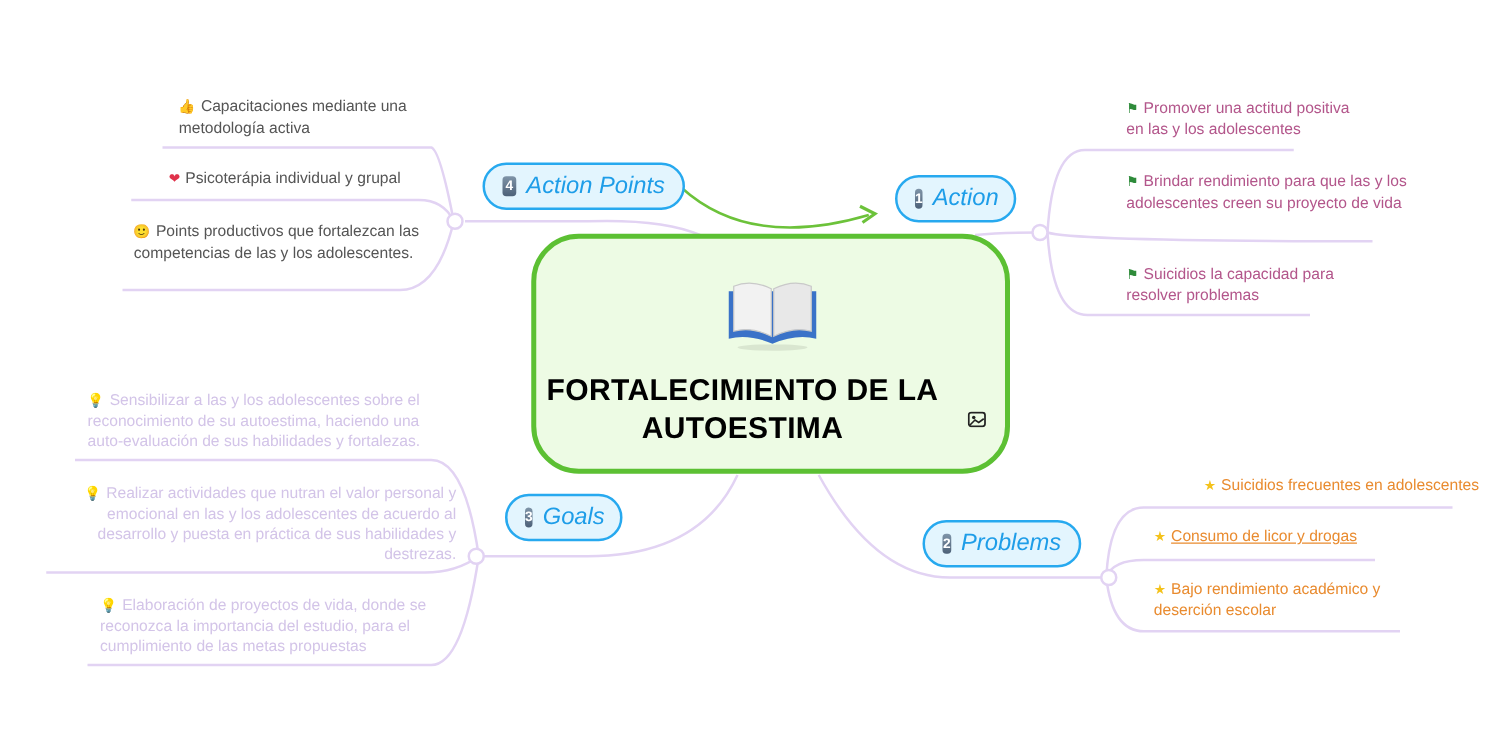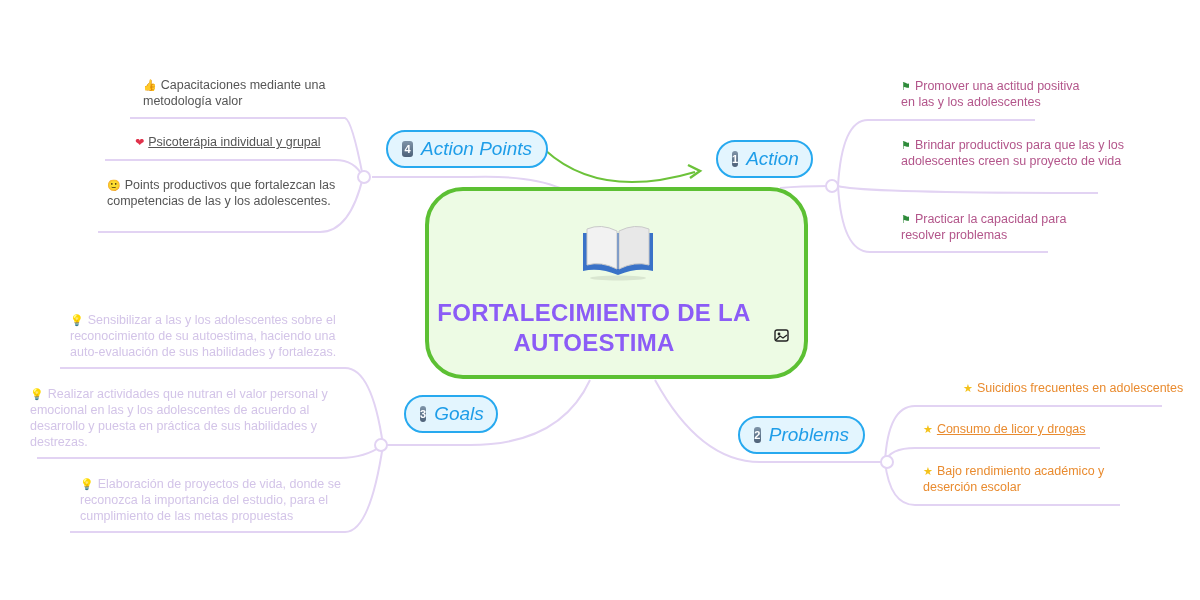--- a/index.html
+++ b/index.html
@@ -3,21 +3,21 @@
 <meta charset="utf-8">
 <style>
   html, body { margin:0; padding:0; }
   body { width:1200px; height:600px; background:#ffffff; position:relative; overflow:hidden;
          font-family:"Liberation Sans", "DejaVu Sans", sans-serif; }
   svg.lines { position:absolute; left:0; top:0; width:1200px; height:600px; }
   .central { position:absolute; left:425px; top:187px; width:383px; height:192px;
              border:4px solid #5cc033; border-radius:38px; background:#edfbe4; box-sizing:border-box; }
   .book { position:absolute; left:150px; top:30px; width:78px; height:60px; }
   .central-title { position:absolute; left:0; top:107px; width:330px; text-align:center;
-             color:#8b5cf6; font-weight:bold; font-size:24px; line-height:30px; letter-spacing:0.3px; }
+             color:#000000; font-weight:bold; font-size:24px; line-height:30px; letter-spacing:0.3px; }
   .img-icon { position:absolute; left:345px; top:138px; width:15px; height:13px; }
   .topic { position:absolute; height:38px; border:2px solid #27a9ef; border-radius:20px; background:#e3f5fe;
            box-sizing:border-box; display:flex; align-items:center; padding:0 14px; color:#1e9de8;
            font-style:italic; font-size:19px; white-space:nowrap; }
   .num { display:inline-block; width:16px; height:16px; border-radius:3px; background:linear-gradient(#7f94a8,#4d6178);
          color:#fff; font-style:normal; font-weight:bold; font-size:11px; line-height:16px; text-align:center; margin-right:8px; }
   .leaf { position:absolute; font-size:12.5px; line-height:16px; }
   .leaf .ic { display:inline-block; margin-right:4px; font-size:11px; }
   .goal { color:#b3568b;margin-left:31px; }
   .problem { color:#e98b2f; }
@@ -91,43 +91,43 @@
 <div class="topic" style="left:404px;top:395px;width:94px;">
   <span class="num">3</span>
   <span>Goals</span>
 </div>
 <div class="topic" style="left:738px;top:416px;width:127px;">
   <span class="num">2</span>
   <span>Problems</span>
 </div>
 
 <div class="leaf action" style="left:143px;top:77px;width:210px;">
-  <span class="ic">👍</span><span>Capacitaciones mediante una metodología valor</span>
+  <span class="ic">👍</span><span>Capacitaciones mediante una metodología activa</span>
 </div>
-<div class="leaf action" style="left:135px;top:134px;width:230px;text-decoration:underline;">
+<div class="leaf action" style="left:135px;top:134px;width:230px;">
   <span class="ic" style="color:#e0324b;">❤</span><span>Psicoterápia individual y grupal</span>
 </div>
 <div class="leaf action" style="left:107px;top:177px;width:230px;">
   <span class="ic">🙂</span><span>Points productivos que fortalezcan las competencias de las y los adolescentes.</span>
 </div>
 
 <div class="leaf goal" style="left:870px;top:78px;width:190px;">
   <span class="ic" style="color:#2e8b3a;">⚑</span><span>Promover una actitud positiva en las y los adolescentes</span>
 </div>
 <div class="leaf goal" style="left:870px;top:137px;width:230px;">
-  <span class="ic" style="color:#2e8b3a;">⚑</span><span>Brindar productivos para que las y los adolescentes creen su proyecto de vida</span>
+  <span class="ic" style="color:#2e8b3a;">⚑</span><span>Brindar rendimiento para que las y los adolescentes creen su proyecto de vida</span>
 </div>
 <div class="leaf goal" style="left:870px;top:211px;width:190px;">
-  <span class="ic" style="color:#2e8b3a;">⚑</span><span>Practicar la capacidad para resolver problemas</span>
+  <span class="ic" style="color:#2e8b3a;">⚑</span><span>Suicidios la capacidad para resolver problemas</span>
 </div>
 
 <div class="leaf idea" style="left:70px;top:312px;width:290px;">
   <span class="ic" style="color:#f0c83c;">💡</span><span>Sensibilizar a las y los adolescentes sobre el reconocimiento de su autoestima, haciendo una auto-evaluación de sus habilidades y fortalezas.</span>
 </div>
-<div class="leaf idea" style="left:30px;top:386px;width:310px;">
+<div class="leaf idea" style="left:55px;top:386px;width:310px;text-align:right;">
   <span class="ic" style="color:#f0c83c;">💡</span><span>Realizar actividades que nutran el valor personal y emocional en las y los adolescentes de acuerdo al desarrollo y puesta en práctica de sus habilidades y destrezas.</span>
 </div>
 <div class="leaf idea" style="left:80px;top:476px;width:280px;">
   <span class="ic" style="color:#f0c83c;">💡</span><span>Elaboración de proyectos de vida, donde se reconozca la importancia del estudio, para el cumplimiento de las metas propuestas</span>
 </div>
 
 <div class="leaf problem" style="left:923px;top:380px;width:260px;margin-left:40px;">
   <span class="ic" style="color:#f4c21b;">★</span><span>Suicidios frecuentes en adolescentes</span>
 </div>
 <div class="leaf problem" style="left:923px;top:421px;width:200px;text-decoration:underline;">

